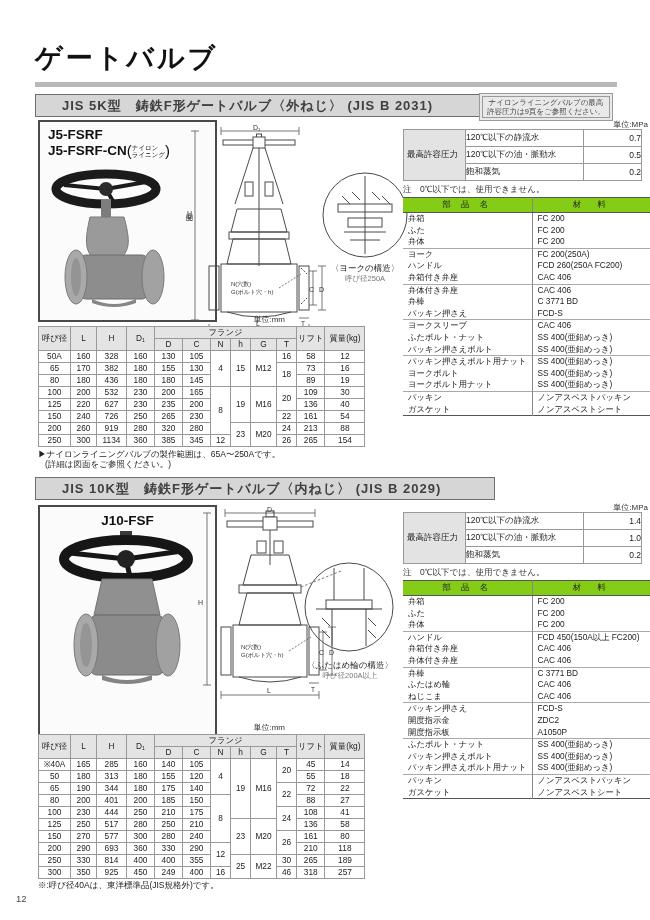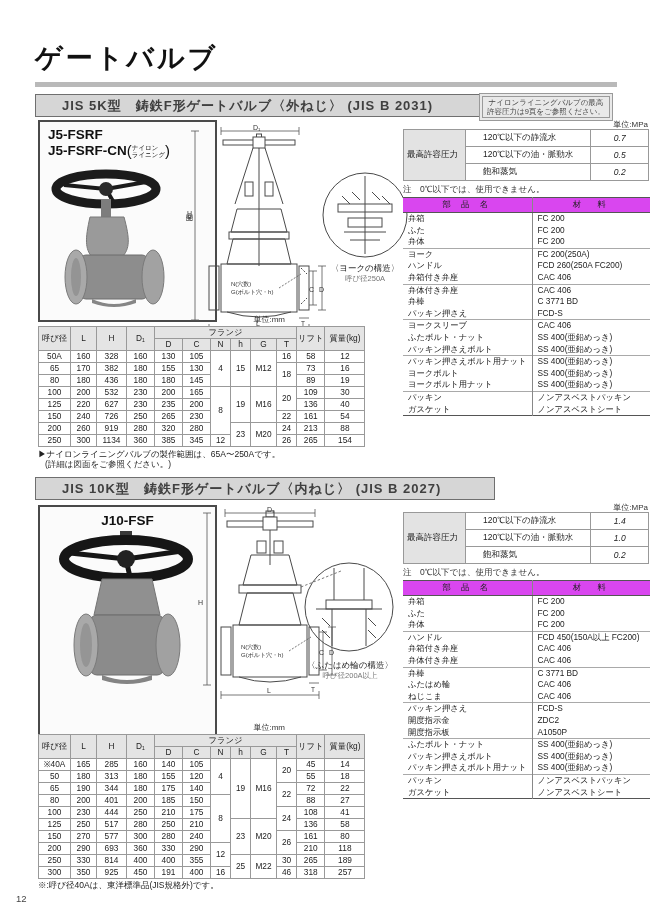--- a/index.html
+++ b/index.html
@@ -14,28 +14,28 @@
   .notebox .in{border:1px solid #9a9a9a;background:#e9e9e9;font-size:7.5px;line-height:9px;
                color:#444;padding:1px 4px;text-align:center;white-space:nowrap;}
   .unit{font-size:8px;color:#333;}
   .prodbox{border:2px solid #4a4a4a;background:#fbfbfb;}
   .model{font-size:13.5px;font-weight:bold;color:#111;line-height:16px;}
   .mnote{display:inline-flex;align-items:center;font-weight:normal;}
   .mnote .p{font-size:15px;font-weight:normal;}
   .mnote .tw{font-size:6.5px;line-height:7px;}
   table{border-collapse:collapse;}
   .ptab{border:1px solid #666;}
-  .ptab td{border:1px solid #999;font-size:8.5px;height:16px;padding:0 17px;white-space:nowrap;}
+  .ptab td{border:1px solid #999;font-size:8.5px;height:16px;padding:0 0;white-space:nowrap;}
   .ptab td.lbl{background:#e3e3e3;text-align:left;padding:0 3px;}
-  .ptab td.val{text-align:center;font-style:italic;}
+  .ptab td.val{text-align:right;}
   .pnote{font-size:8.5px;color:#333;}
   .parts{border-top:1.5px solid #555;border-bottom:1.5px solid #555;}
   .parts td{font-size:8.3px;height:11.6px;line-height:11.6px;padding:0 5px;white-space:nowrap;color:#222;}
   .parts td:first-child{width:110px;border-right:1px solid #888;}
-  .parts td.ph{background:#d946ef;text-align:center;border-bottom:1px solid #555;height:14px;
+  .parts td.ph{background:#84cc16;text-align:center;border-bottom:1px solid #555;height:14px;
                letter-spacing:4px;}
   .parts td.gt{border-top:1px solid #a9a9a9;}
   .dim{border:1.5px solid #555;}
   .dim td{border:1px solid #999;font-size:8.3px;text-align:center;height:11px;line-height:11px;
           padding:0 1px;white-space:nowrap;}
   .dim td.h{background:#e4e4e4;font-weight:normal;}
   .fnote{font-size:8.5px;color:#222;line-height:10.5px;}
   .cap{font-size:8.5px;font-weight:normal;text-align:center;}
   .capsub{font-size:7.5px;color:#777;text-align:center;}
   .vtext{writing-mode:vertical-rl;text-orientation:upright;font-size:7px;color:#333;letter-spacing:1px;}
@@ -377,21 +377,21 @@
             <td>265</td>
             <td>154</td>
           </tr>
         </tbody>
       </table>
     <div class="abs fnote" style="left:38px;top:449px;">▶ナイロンライニングバルブの製作範囲は、65A〜250Aです。</div>
     <div class="abs fnote" style="left:45px;top:459px;">(詳細は図面をご参照ください。)</div>
   </div>
 
   <div>
-    <div class="abs secbar" style="left:35px;top:477px;width:432px;height:21px;">JIS 10K型　鋳鉄F形ゲートバルブ〈内ねじ〉 (JIS B 2027)</div>
+    <div class="abs secbar" style="left:35px;top:477px;width:432px;height:21px;">JIS 10K型　鋳鉄F形ゲートバルブ〈内ねじ〉 (JIS B 2029)</div>
 
     <div class="abs prodbox" style="left:38px;top:505px;width:175px;height:230px;">
       <div class="model" style="margin:6px 0 0 0;text-align:center;">J10-FSF</div>
       <svg width="171" height="200" viewBox="0 0 171 200">
         <rect x="80" y="2" width="12" height="10" fill="#3a3a3a"></rect>
         <ellipse cx="86" cy="30" rx="62" ry="19" fill="none" stroke="#161616" stroke-width="10"></ellipse>
         <path d="M86,30 L30,24 M86,30 L142,22 M86,30 L90,48" stroke="#161616" stroke-width="5"></path>
         <circle cx="86" cy="30" r="9" fill="#222"></circle>
         <path d="M62,50 L112,50 L120,86 L54,86 Z" fill="#909090" stroke="#747474"></path>
         <rect x="50" y="86" width="74" height="60" rx="7" fill="#8b8b8b" stroke="#6d6d6d"></rect>
@@ -695,21 +695,21 @@
             <td rowspan="2">M22</td>
             <td>30</td>
             <td>265</td>
             <td>189</td>
           </tr>
           <tr>
             <td>300</td>
             <td>350</td>
             <td>925</td>
             <td>450</td>
-            <td>191</td>
+            <td>249</td>
             <td>400</td>
             <td>16</td>
             <td>46</td>
             <td>318</td>
             <td>257</td>
           </tr>
         </tbody>
       </table>
     <div class="abs fnote" style="left:38px;top:880px;">※:呼び径40Aは、東洋標準品(JIS規格外)です。</div>
   </div>

